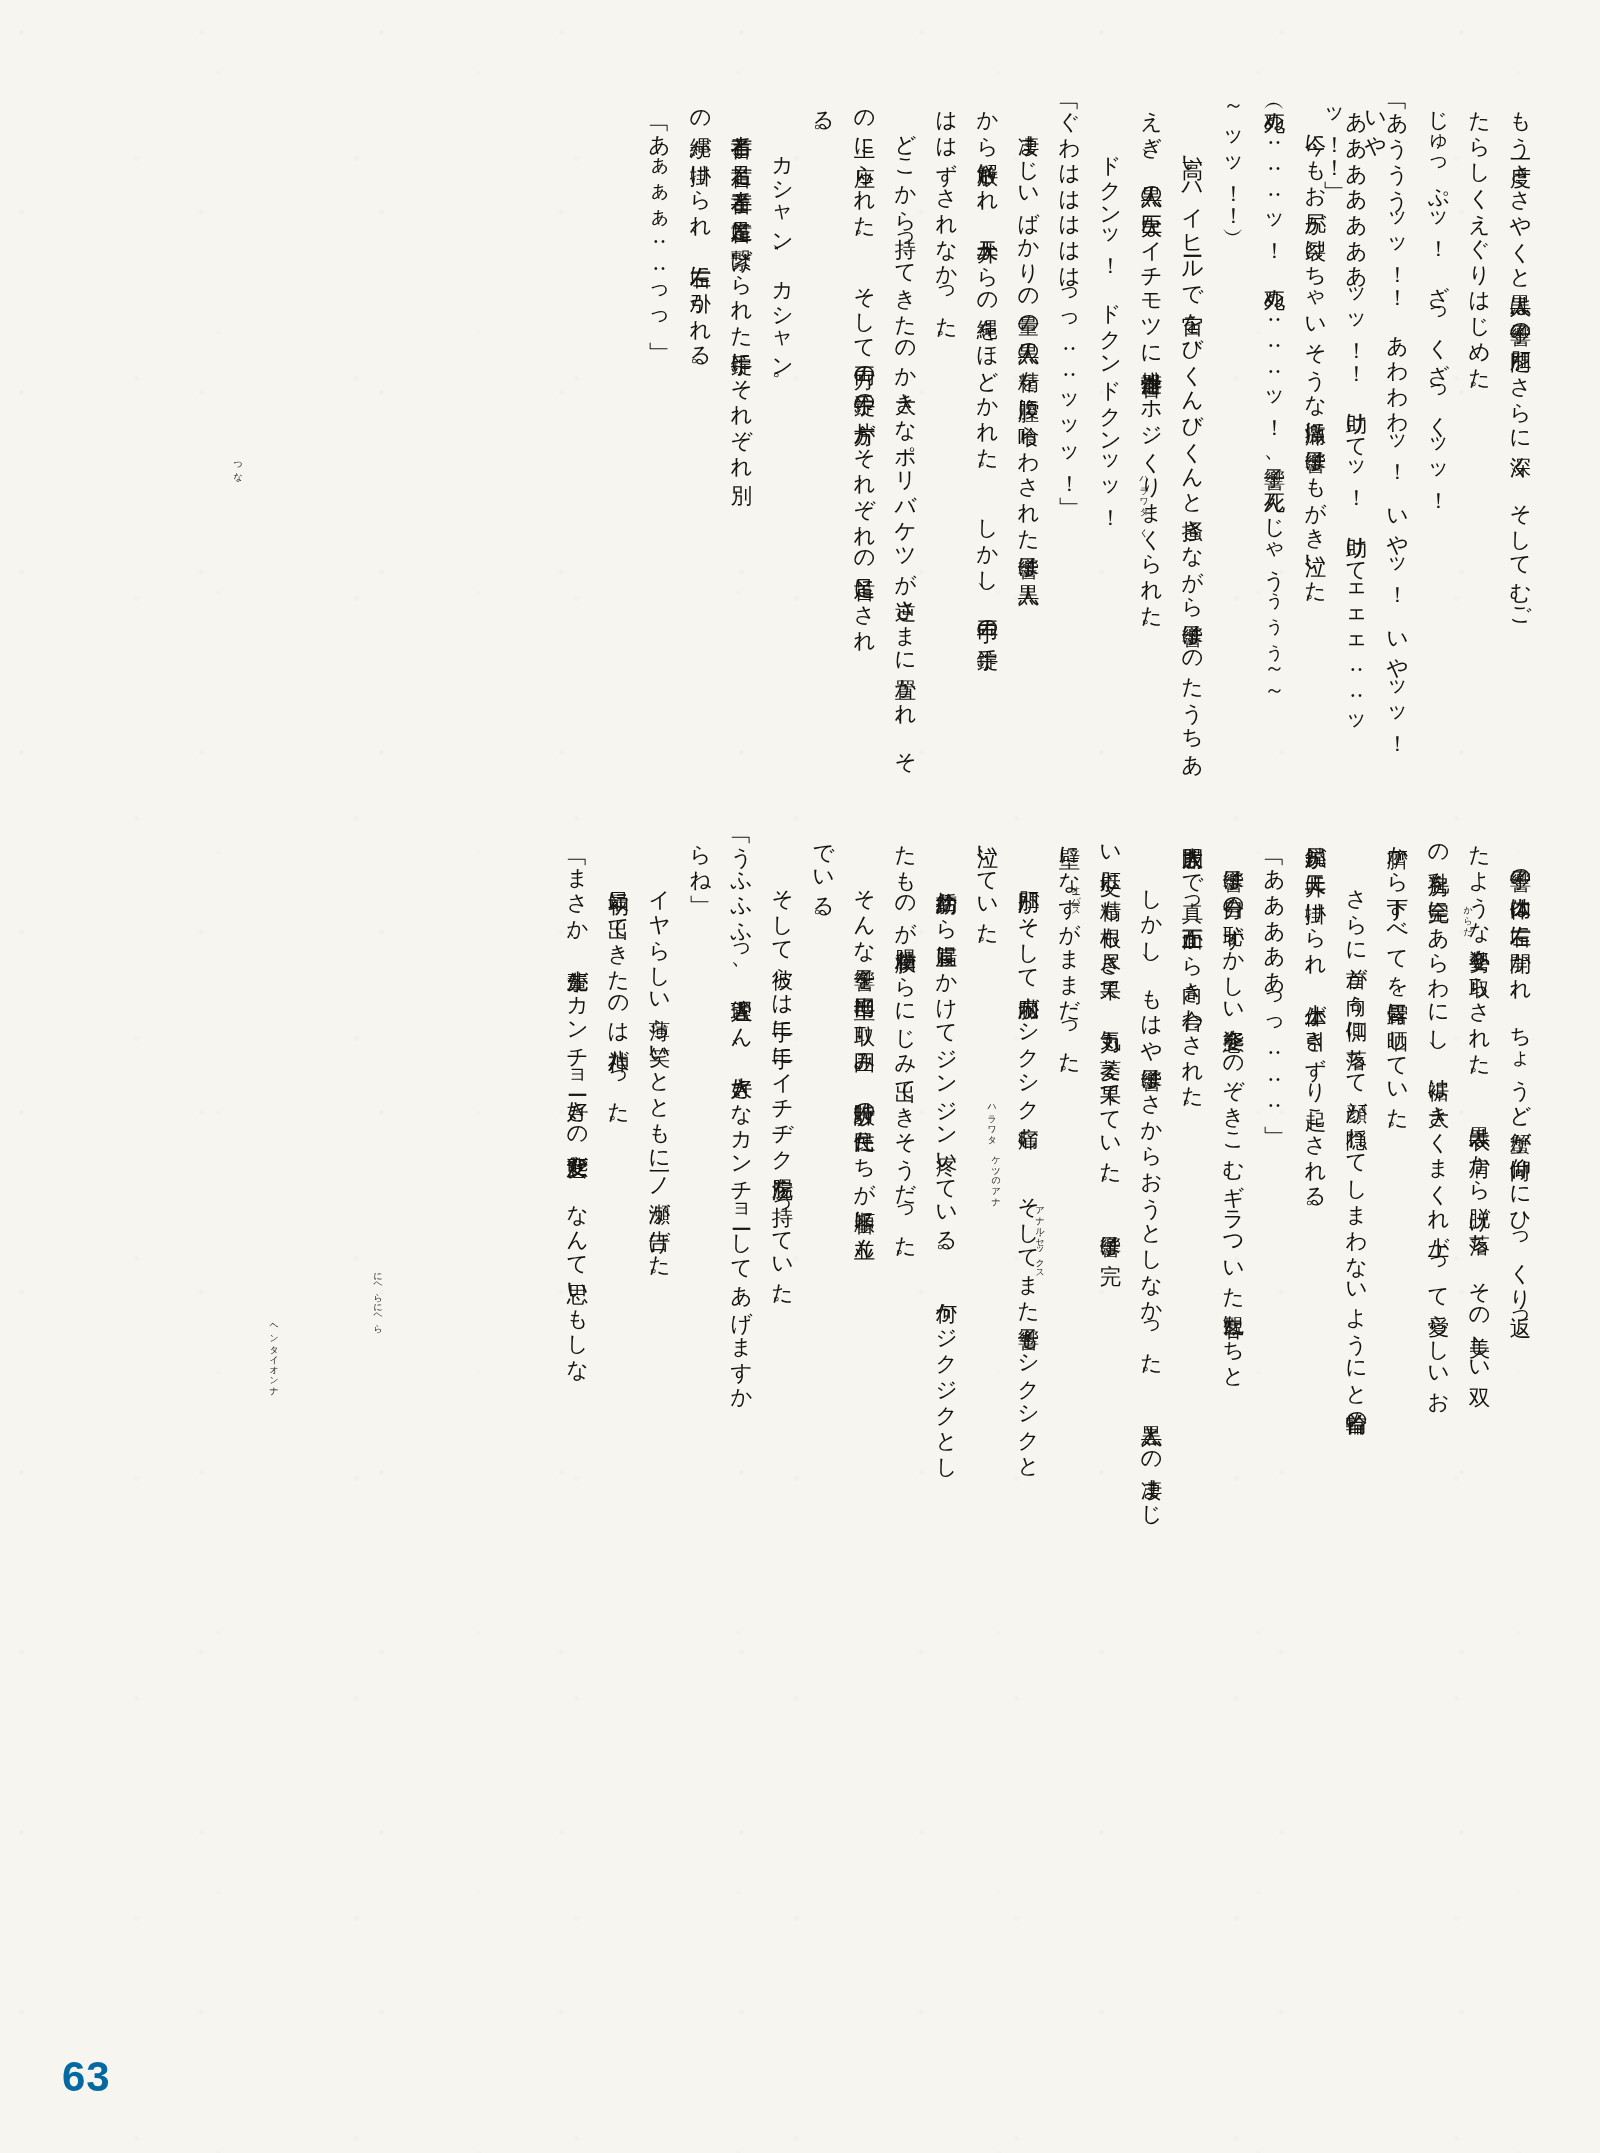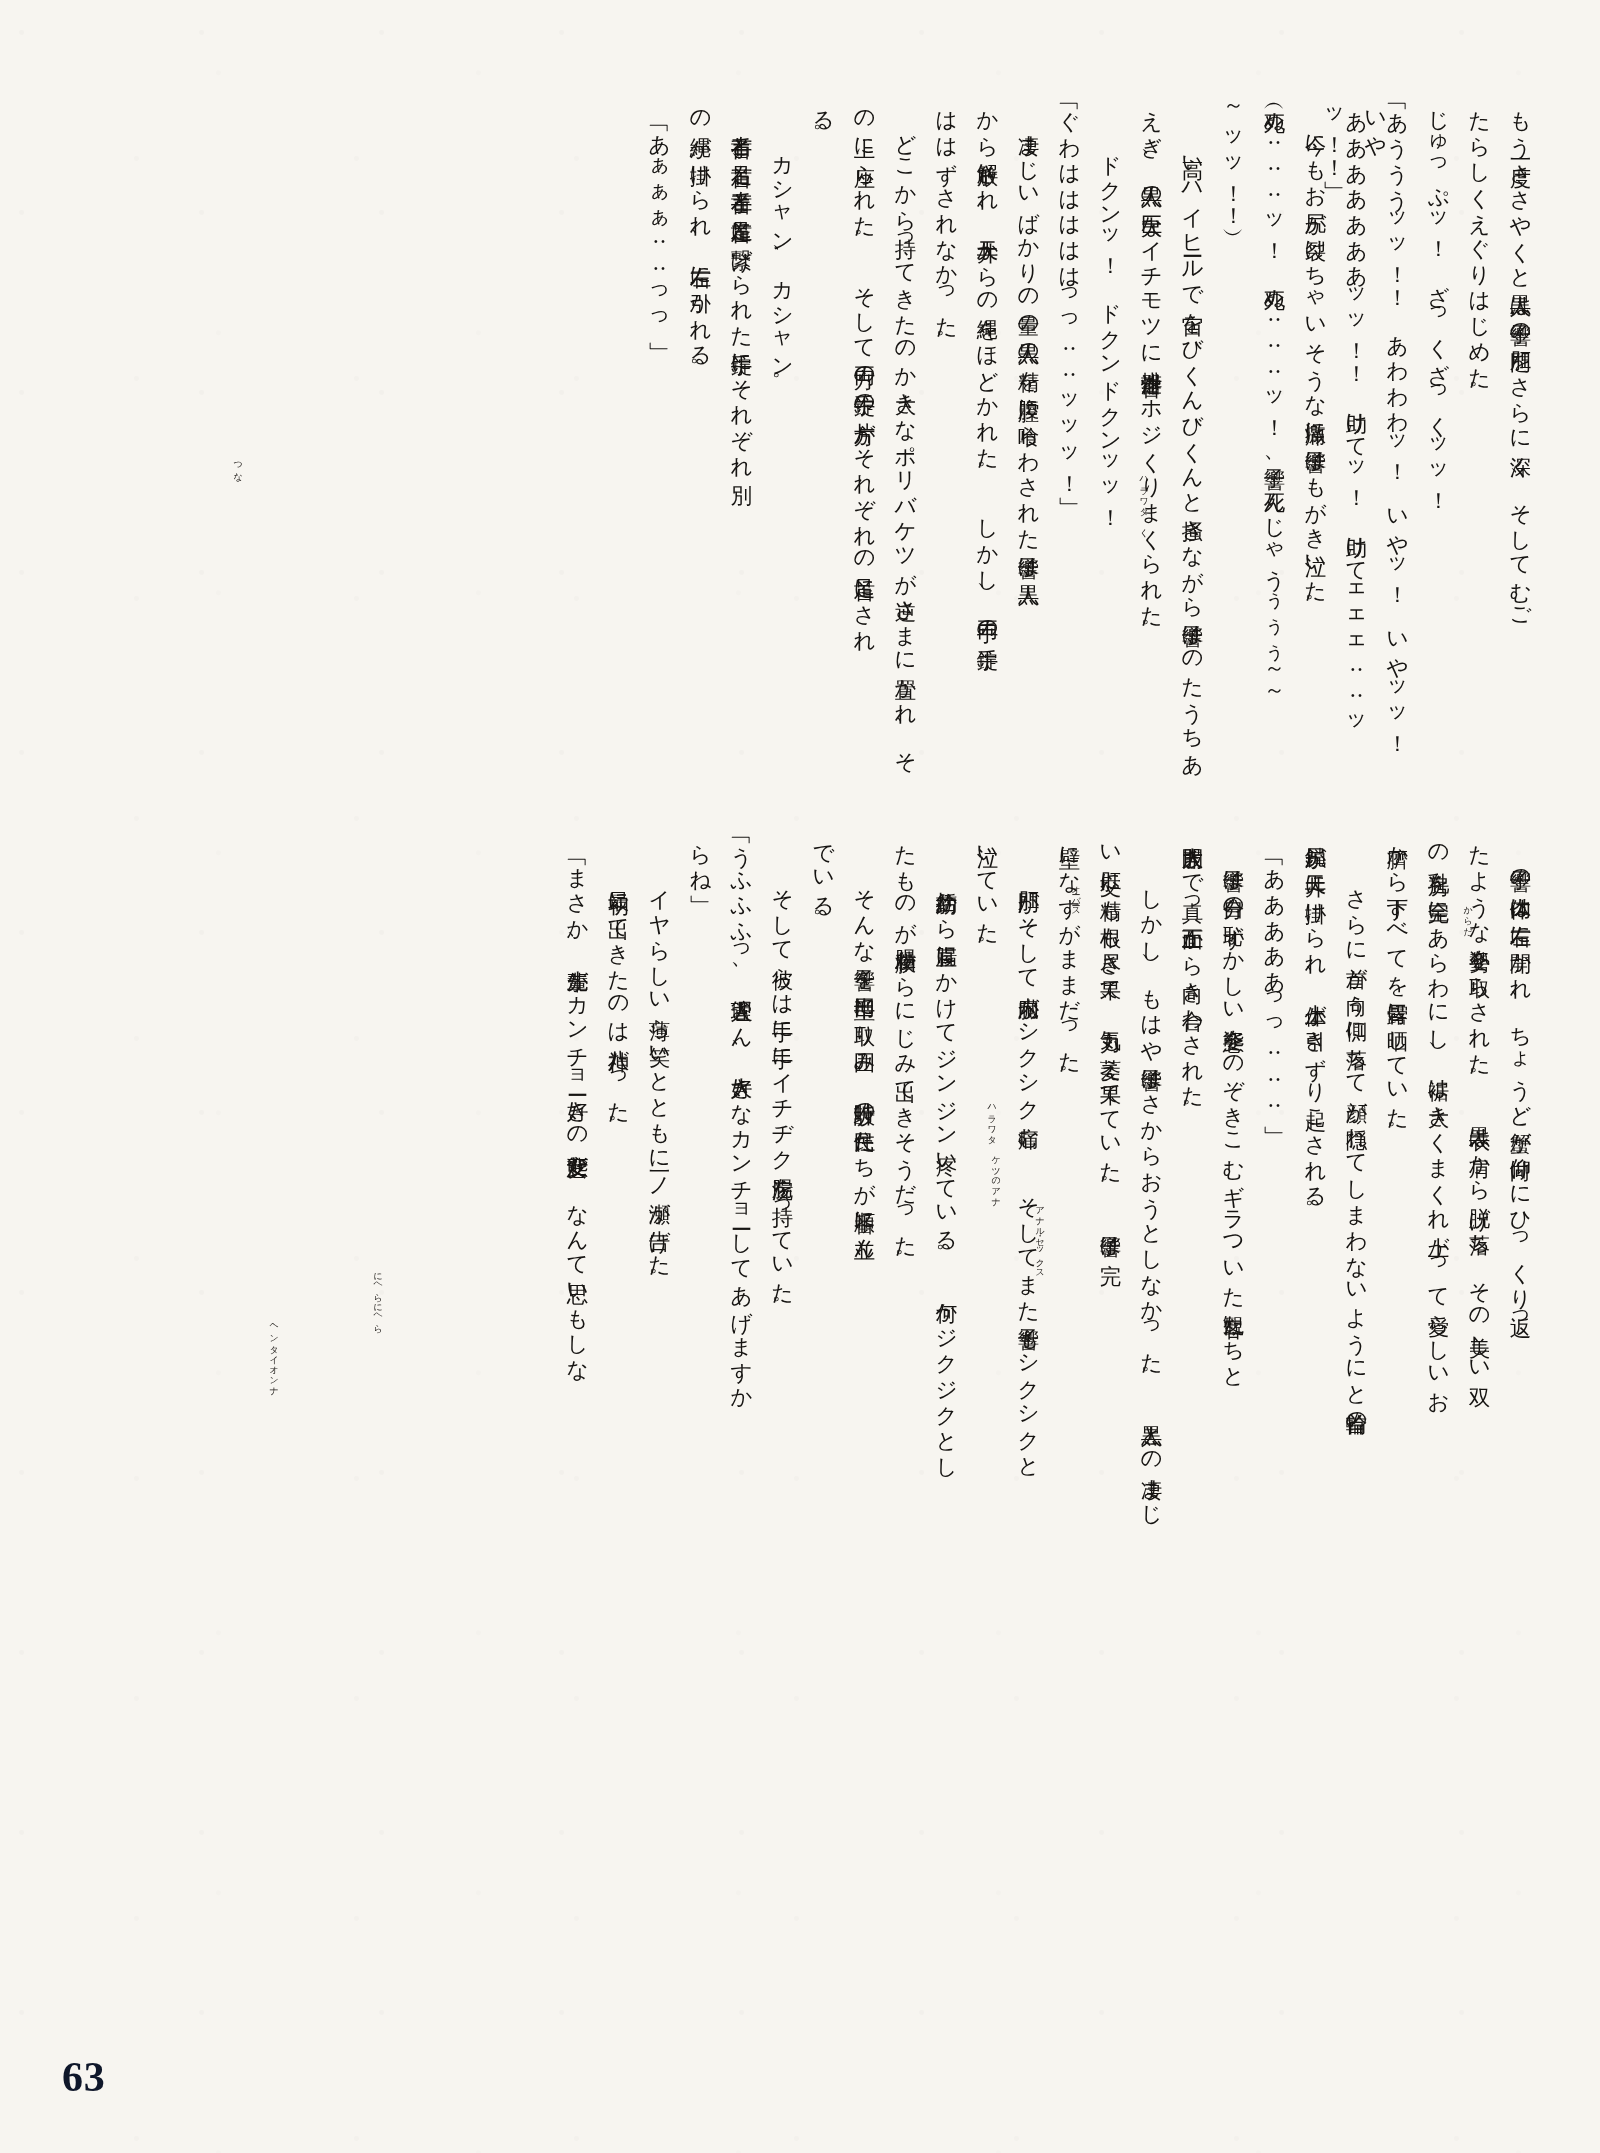--- a/index.html
+++ b/index.html
@@ -76,23 +76,23 @@
     letter-spacing: 0.02em;
     color: #1d1a17;
   }
 
   .folio {
     position: absolute;
     left: 62px;
     bottom: 52px;
     font-size: 42px;
     font-weight: 700;
-    font-family: Liberation Serif, serif;
+    font-family: Liberation Sans, sans-serif;
     letter-spacing: 0.02em;
-    color: #0f172a;
+    color: #0369a1;
   }
 </style>
 </head>
 <body>
 
 <div class="page">
   <div class="grain"></div>
 
   <div class="block" id="block-top">
     <div class="col vtext">もう一度ささやくと黒人は響子の肛門をさらに深く、そしてむご</div>

